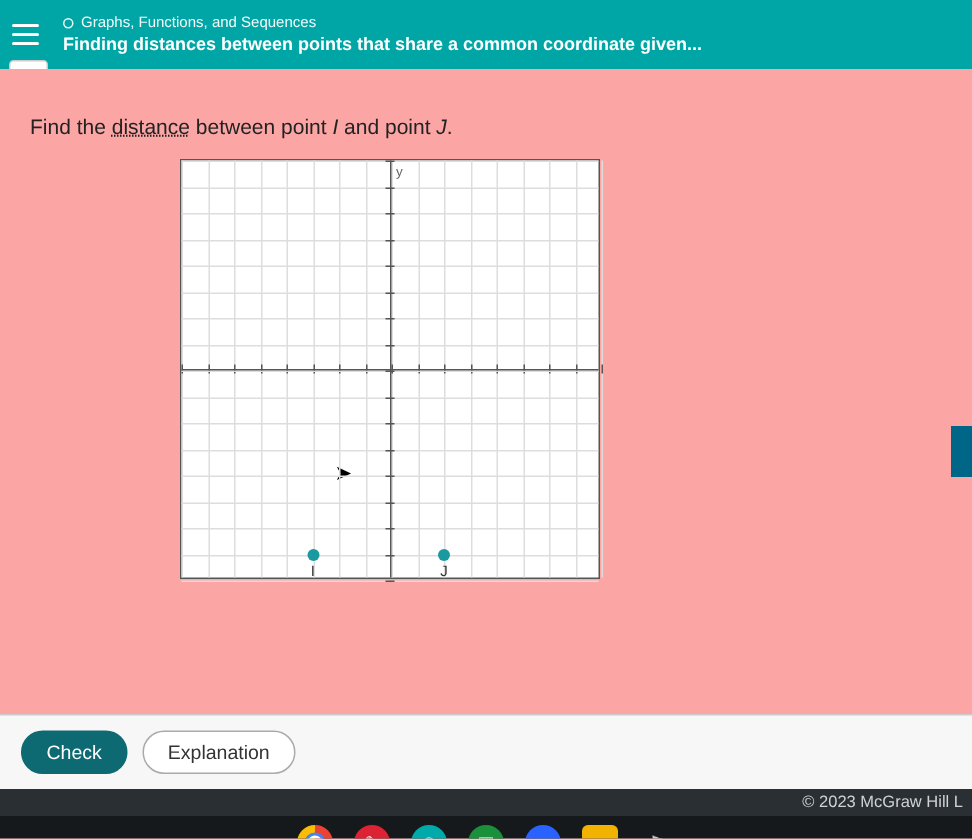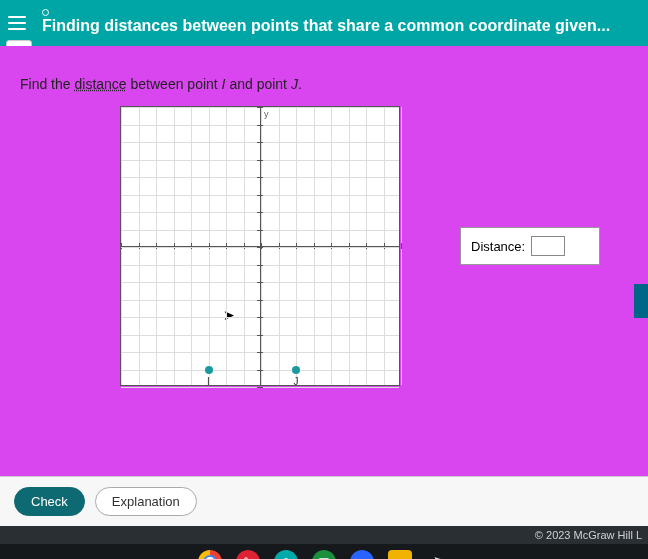--- a/index.html
+++ b/index.html
@@ -23,34 +23,34 @@
   .hamburger {
     width: 26px; height: 26px;
     display: flex; flex-direction: column; justify-content: center; gap: 4px;
     margin-right: 8px;
     cursor: pointer;
   }
   .hamburger span { display:block; height:2px; background:#fff; width:18px; border-radius:1px; }
   .top-titles { display:flex; flex-direction:column; line-height:1.3; }
   .top-small { font-size: 10px; opacity: .95; display:flex; align-items:center; gap:5px;}
   .top-small .dot { width:7px; height:7px; border:1px solid #fff; border-radius:50%; }
-  .top-main { font-size: 16px; font-weight: bold; }
+  .top-main { font-size: 12px; font-weight: bold; }
   .chevron-btn {
     position:absolute;
     top:40px; left:6px;
     width:26px; height:22px;
     background:#fff;
     border:1px solid #ccc;
     border-radius:3px;
     display:flex; align-items:center; justify-content:center;
     font-size:12px; color:#444;
     cursor:pointer;
   }
   .content {
-    background:#d946ef;
+    background:#fca5a5;
     margin: 0;
     padding: 30px 20px 10px 20px;
     height: 430px;
     position:relative;
   }
   .prompt {
     font-size: 14px;
     color:#222;
     margin-bottom: 14px;
   }
@@ -165,20 +165,21 @@
 
 <div class="topbar">
   <div class="hamburger">
     <span></span>
       <span></span>
       <span></span>
   </div>
   <div class="top-titles">
     <div class="top-small">
       <span class="dot"></span>
+      <span>Graphs, Functions, and Sequences</span>
     </div>
     <div class="top-main">Finding distances between points that share a common coordinate given...</div>
   </div>
 </div>
 
 <div class="chevron-btn">
   <span>⌄</span>
 </div>
 
 <div class="content">
@@ -261,24 +262,20 @@
           <div class="tick hy" style="top: 0px;"></div>
           <div class="axis x"></div>
           <div class="axis y"></div>
           <div class="point" style="left: 87.5px; top: 262.5px;"></div>
           <div class="point-label" style="left: 87.5px; top: 268.5px;">I</div>
           <div class="point" style="left: 175px; top: 262.5px;"></div>
           <div class="point-label" style="left: 175px; top: 268.5px;">J</div>
         </div>
     </div>
 
-    <div class="answer-box">
-      <span>Distance:</span>
-      <input class="answer-input" type="text" value="" style="">
-    </div>
   </div>
 
   <div class="side-btn"></div>
 </div>
 
 <div class="bottom-bar">
   <button class="pill-btn primary">Check</button>
   <button class="pill-btn">Explanation</button>
 </div>
 

